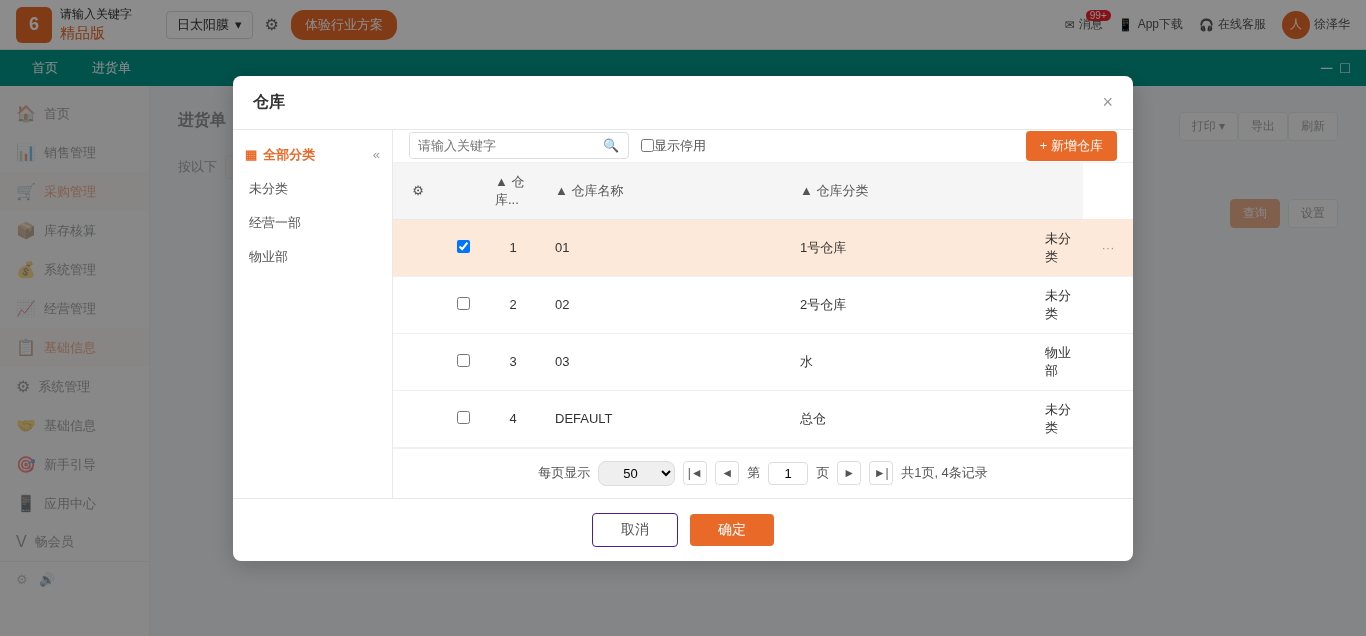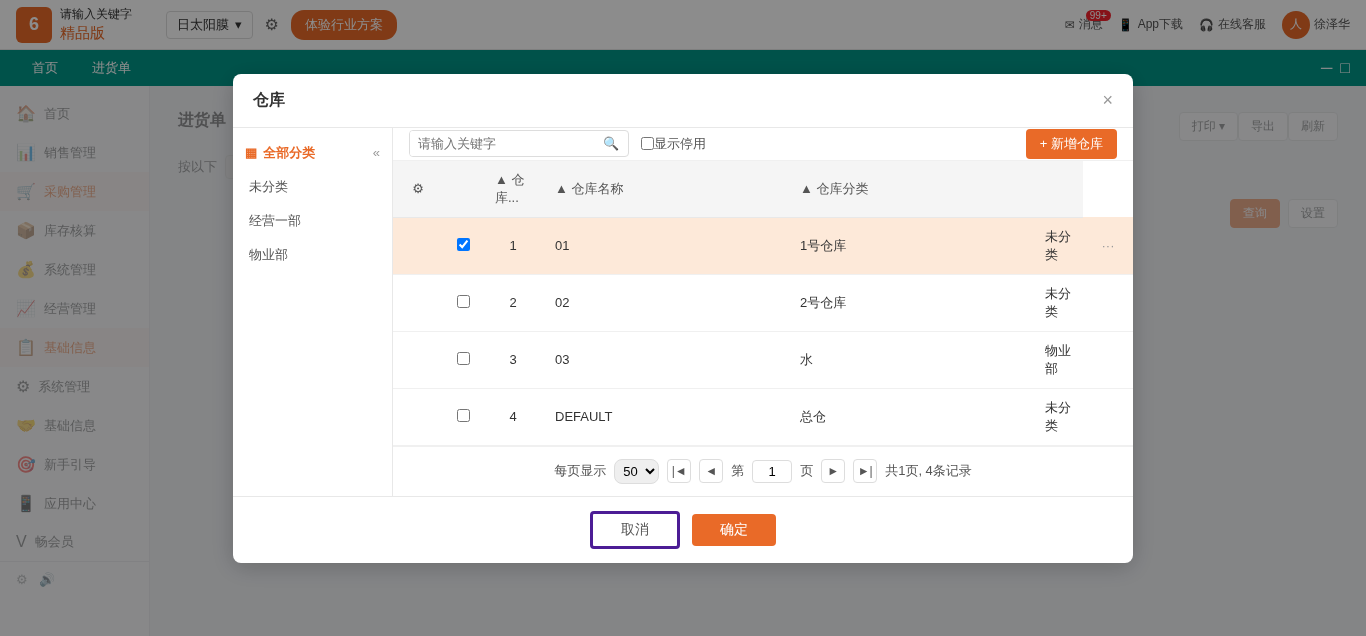--- a/index.html
+++ b/index.html
@@ -181,41 +181,41 @@
     .col-more { width: 50px; text-align: center; color: #999; }
     .settings-cell { color: #999; font-size: 14px; }
 
     
     .modal-pagination {
       display: flex; align-items: center; justify-content: center;
       padding: 12px 16px; border-top: 1px solid #f0f0f0;
       gap: 8px; font-size: 13px; color: #555;
     }
     .page-select {
-      border: 1px solid #ddd; border-radius: 8px; padding: 3px 4px; font-size: 13px;
+      border: 1px solid #ddd; border-radius: 8px; padding: 3px 20px; font-size: 13px;
     }
     .page-btn {
       width: 24px; height: 24px; border: 1px solid #ddd; border-radius: 4px;
       display: flex; align-items: center; justify-content: center;
       cursor: pointer; background: #fff; font-size: 12px;
     }
     .page-input {
       width: 40px; border: 1px solid #ddd; border-radius: 4px;
       padding: 3px 6px; text-align: center; font-size: 13px;
     }
 
     
     .modal-footer {
       display: flex; align-items: center; justify-content: center;
       padding: 14px 20px; border-top: 1px solid #e8e8e8; gap: 12px;
     }
     .footer-btn {
       padding: 7px 28px; border-radius: 4px; font-size: 14px; cursor: pointer;
     }
-    .footer-btn.cancel { border: 3px solid #4c1d95; background: #fff; color: #555; }
+    .footer-btn.cancel { border: 1px solid #4c1d95; background: #fff; color: #555; }
     .footer-btn.confirm { border: none; background: #e96a28; color: #fff; }
 
     
     .bg-page { opacity: 0.5; pointer-events: none; }
 
     .inner-content { padding: 12px 16px; }
     .page-header { display: flex; align-items: center; justify-content: space-between; margin-bottom: 12px; }
     .filter-area { display: flex; align-items: center; gap: 8px; font-size: 13px; color: #555; }
     .action-bar { display: flex; gap: 0; }
   </style>

